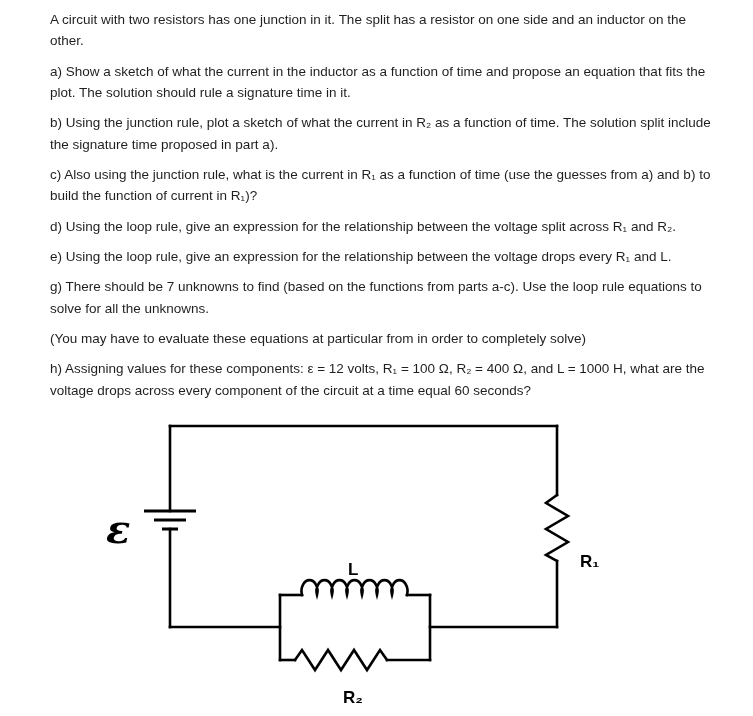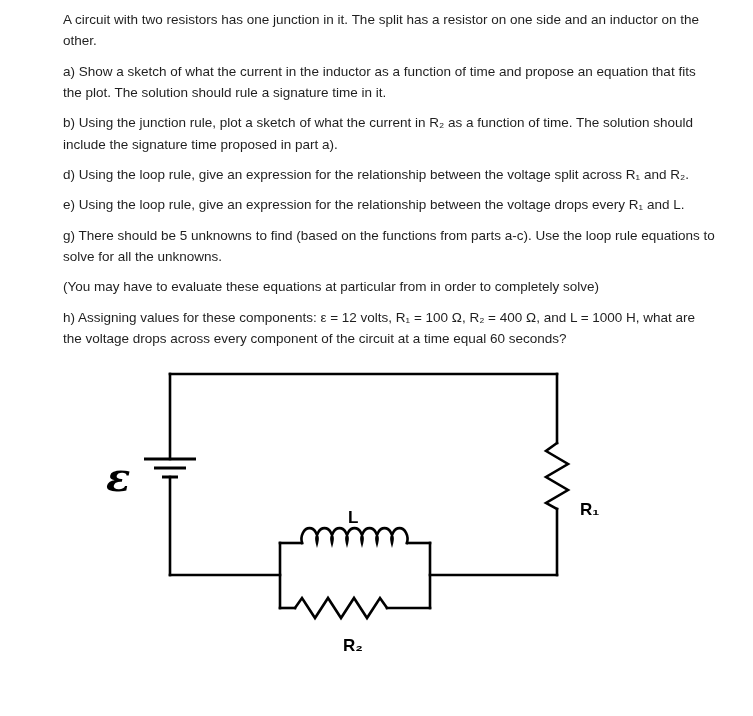--- a/index.html
+++ b/index.html
@@ -8,21 +8,21 @@
     background: #ffffff;
   }
   body {
     width: 753px;
     height: 716px;
     font-family: "Liberation Sans", sans-serif;
     color: #1f1f1f;
     overflow: hidden;
   }
   .content {
-    padding: 9px 36px 0 63px;
+    padding: 9px 36px 0 50px;
   }
   .content p {
     font-size: 13.5px;
     line-height: 1.58;
     margin: 0 0 9px 0;
   }
   .diagram-wrap {
     margin-top: 14px;
     margin-left: 100px;
   }
@@ -51,24 +51,25 @@
     font-size: 40px;
     fill: #000000;
   }
 </style>
 </head>
 <body>
 
 <div class="content">
   <p>A circuit with two resistors has one junction in it. The split has a resistor on one side and an inductor on the other.</p>
   <p>a) Show a sketch of what the current in the inductor as a function of time and propose an equation that fits the plot. The solution should rule a signature time in it.</p>
-  <p>b) Using the junction rule, plot a sketch of what the current in R₂ as a function of time. The solution should include the signature time proposed in part a).</p>
+  <p>b) Using the junction rule, plot a sketch of what the current in R₂ as a function of time. The solution split include the signature time proposed in part a).</p>
+  <p>c) Also using the junction rule, what is the current in R₁ as a function of time (use the guesses from a) and b) to build the function of current in R₁)?</p>
   <p>d) Using the loop rule, give an expression for the relationship between the voltage split across R₁ and R₂.</p>
   <p>e) Using the loop rule, give an expression for the relationship between the voltage drops every R₁ and L.</p>
-  <p>g) There should be 5 unknowns to find (based on the functions from parts a-c). Use the loop rule equations to solve for all the unknowns.</p>
+  <p>g) There should be 7 unknowns to find (based on the functions from parts a-c). Use the loop rule equations to solve for all the unknowns.</p>
   <p>(You may have to evaluate these equations at particular from in order to completely solve)</p>
   <p>h) Assigning values for these components: ε = 12 volts, R₁ = 100 Ω, R₂ = 400 Ω, and L = 1000 H, what are the voltage drops across every component of the circuit at a time equal 60 seconds?</p>
 </div>
 
 <div class="diagram-wrap">
   <svg width="600" height="300" viewBox="0 0 600 300">
 
     <path class="wire" d="M70,11 L457,11"></path>
     <path class="wire" d="M70,11 L70,96"></path>
     <path class="wire" d="M70,114 L70,212"></path>

